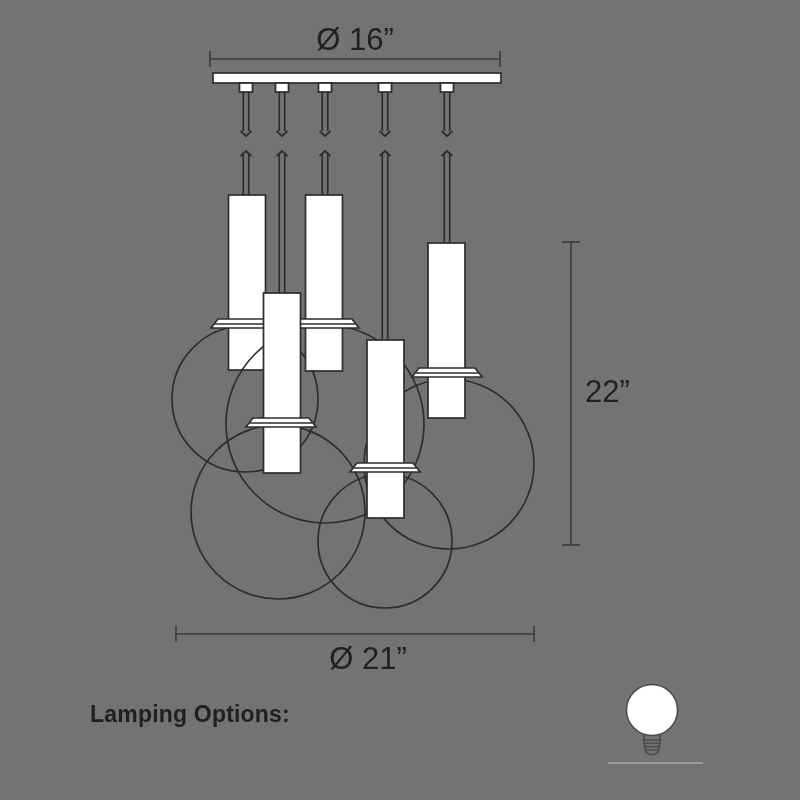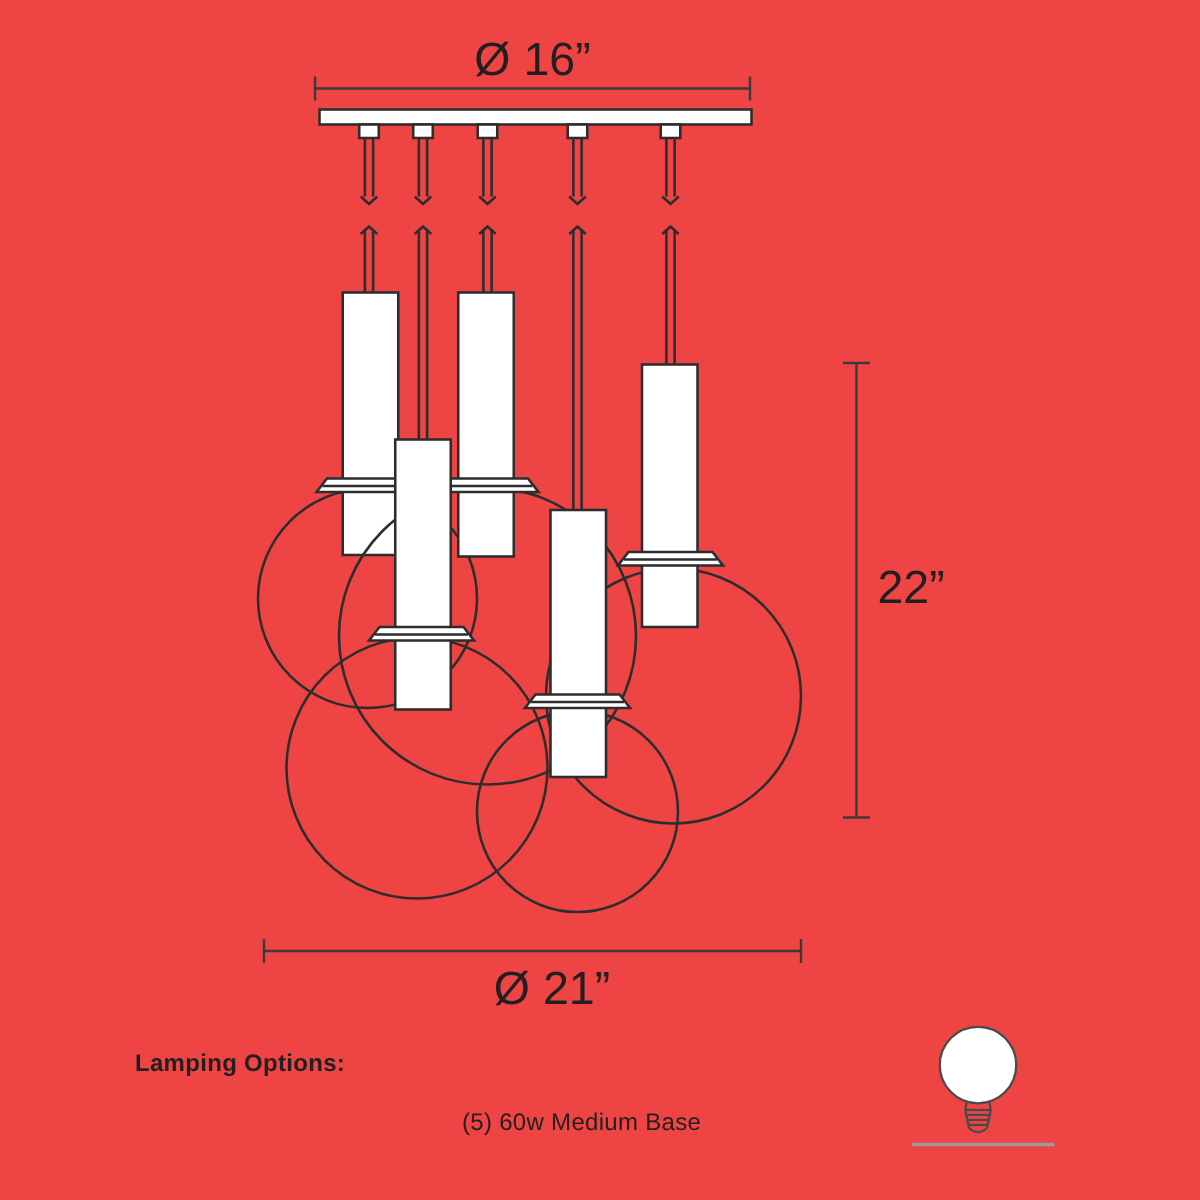--- a/index.html
+++ b/index.html
@@ -7,21 +7,21 @@
     padding: 0;
     background: #ffffff;
     width: 800px;
     height: 800px;
     font-family: "Liberation Sans", sans-serif;
   }
   .stage {
     position: relative;
     width: 800px;
     height: 800px;
-    background: #ef4444;
+    background: #737373;
     overflow: hidden;
   }
   svg.drawing { position: absolute; left: 0; top: 0; }
 
   
   .ln   { stroke: #2d2d2d; stroke-width: 1.7; fill: none; }
   .lnw  { stroke: #2d2d2d; stroke-width: 1.7; fill: #ffffff; }
   .dim  { stroke: #3a3a3a; stroke-width: 1.6; fill: none; }
   .bulb { stroke: #4a4a4a; stroke-width: 1.5; fill: none; }
   .bulbw{ stroke: #4a4a4a; stroke-width: 1.5; fill: #ffffff; }
@@ -30,21 +30,21 @@
   text.dimlabel {
     fill: #231f20;
     font-family: "Liberation Sans", sans-serif;
     font-size: 31px;
     stroke: none;
   }
 
   .lamping-text {
     position: absolute;
     color: #231f20;
-    font-size: 16px;
+    font-size: 23px;
     letter-spacing: 0.2px;
     white-space: nowrap;
   }
   .lamping-text.bold { font-weight: bold; }
 </style>
 </head>
 <body>
 
 <div class="stage">
 
@@ -166,15 +166,14 @@
       <path class="bulb" d="M643.5 740 L646 752"></path>
       <path class="bulb" d="M660.5 740 L658 752"></path>
       <path class="bulb" d="M646 752 Q652 757.5 658 752"></path>
     </g>
   </g>
 
   <line class="divider" x1="608" y1="763" x2="703" y2="763"></line>
 </svg>
 
   <div class="lamping-text bold" style="left:90px; top:701px;">Lamping Options:</div>
-  <div class="lamping-text" style="left:308px; top:740px;">(5) 60w Medium Base</div>
 
 </div>
 
 </body></html>

